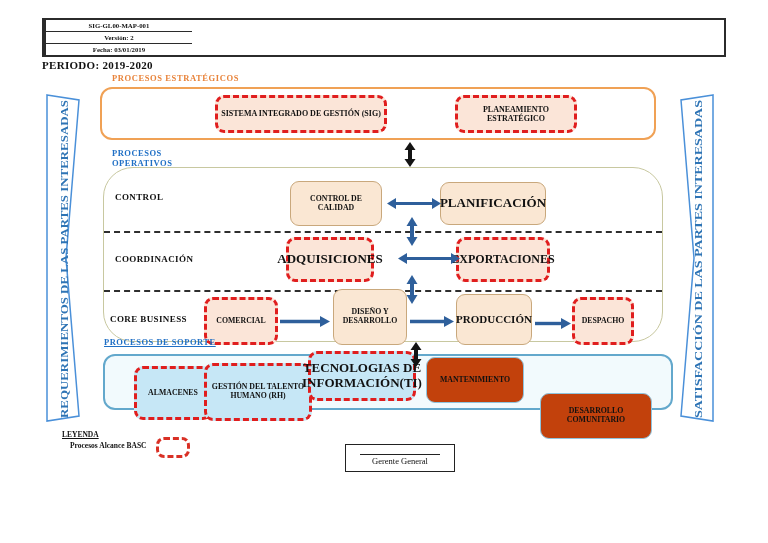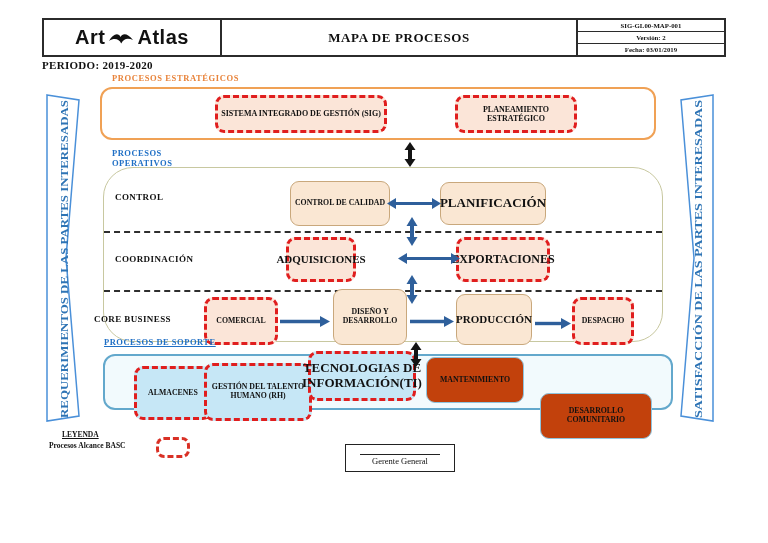--- a/index.html
+++ b/index.html
@@ -40,42 +40,32 @@
   .peach-solid{background:#FAE7D3;border:1px solid #C9A87C;border-radius:9px;}
   .blue-dashed{background:#C6E7F6;border:3px dashed #E01E1E;border-radius:9px;}
   .blue-solid{background:#c2410c;border:1px solid #8FC4DE;border-radius:9px;}
 
   .row-label{font-size:9px;font-weight:bold;color:#111;letter-spacing:0.4px;z-index:4;}
 
   .dashline{height:0;border-top:2px dashed #2e2e2e;z-index:2;}
 
   
   .legend-title{left:62px;top:430px;font-size:7.5px;font-weight:bold;color:#111;text-decoration:underline;}
-  .legend-item{left:49px;top:441px;font-size:7.5px;color:#111;font-weight:bold;}
+  .legend-item{left:70px;top:441px;font-size:7.5px;color:#111;font-weight:bold;}
   .legend-sample{left:156px;top:437px;width:34px;height:21px;border:3px dashed #D93025;border-radius:8px;box-sizing:border-box;background:#fff;}
   .sign-box{left:345px;top:444px;width:110px;height:28px;border:1.6px solid #222;box-sizing:border-box;background:#fff;}
   .sign-line{width:80px;border-top:1.3px solid #222;margin:9px auto 1px auto;}
   .sign-label{text-align:center;font-size:8.5px;color:#111;font-family:"Liberation Serif",serif;}
 
   svg{display:block;}
 </style>
 </head>
 <body>
 
 <div class="abs header">
-  <div class="logo-cell">
-    <span class="logo-text">Art</span>
-    <svg width="26" height="16" viewBox="0 0 26 16">
-      <path d="M1,11 C5,3.5 10.5,2.5 12.6,7 C14.6,2.5 20,3.5 25,10 C19.8,7.6 15.4,8.6 13.2,13.6 C11.2,8.6 6,7.6 1,11 Z" fill="#111"></path>
-    </svg>
-    <span class="logo-text">Atlas</span>
-  </div>
-  <div class="title-cell">
-    <span class="doc-title">MAPA DE PROCESOS</span>
-  </div>
   <div class="info-cell">
     <div class="info-row">SIG-GL00-MAP-001</div>
     <div class="info-row">Versión: 2</div>
     <div class="info-row">Fecha: 03/01/2019</div>
   </div>
 </div>
 
 <div class="abs period">PERIODO: 2019-2020</div>
 
 <div class="abs" style="left:44px;top:92px;">
@@ -110,62 +100,62 @@
   </svg>
 </div>
 
 <div class="abs lbl-blue lbl-operativos">
   <div>PROCESOS</div>
   <div>OPERATIVOS</div>
 </div>
 <div class="abs cont-operativos"></div>
 
 <div class="abs row-label" style="left:115px;top:192px;">CONTROL</div>
-<div class="abs pbox peach-solid" style="left:290px;top:181px;width:100px;height:45px;font-size:7.8px;">CONTROL DE CALIDAD</div>
+<div class="abs pbox peach-solid" style="left:290px;top:181px;width:92px;height:45px;font-size:7.8px;">CONTROL DE CALIDAD</div>
 <div class="abs" style="left:387px;top:197px;z-index:6;">
   <svg width="54" height="13" viewBox="0 0 54 13">
     <line x1="7" y1="6.5" x2="47" y2="6.5" stroke="#2E5F9B" stroke-width="3.2"></line>
     <path d="M0,6.5 L9,1 L9,12 Z" fill="#2E5F9B"></path>
     <path d="M54,6.5 L45,1 L45,12 Z" fill="#2E5F9B"></path>
   </svg>
 </div>
 <div class="abs pbox peach-solid" style="left:440px;top:182px;width:106px;height:43px;font-size:13px;">PLANIFICACIÓN</div>
 
 <div class="abs dashline" style="left:104px;top:231px;width:558px;"></div>
 
 <div class="abs" style="left:405px;top:217px;z-index:7;">
   <svg width="14" height="29" viewBox="0 0 14 29">
     <line x1="7" y1="7" x2="7" y2="22" stroke="#2E5F9B" stroke-width="4"></line>
     <path d="M7,0 L12.5,9 L1.5,9 Z" fill="#2E5F9B"></path>
     <path d="M7,29 L12.5,20 L1.5,20 Z" fill="#2E5F9B"></path>
   </svg>
 </div>
 
 <div class="abs row-label" style="left:115px;top:254px;">COORDINACIÓN</div>
-<div class="abs pbox peach-dashed" style="left:286px;top:237px;width:70px;height:45px;font-size:11px;">ADQUISICIONES</div>
+<div class="abs pbox peach-dashed" style="left:286px;top:237px;width:88px;height:45px;font-size:13px;">ADQUISICIONES</div>
 <div class="abs" style="left:398px;top:252px;z-index:6;">
   <svg width="62" height="13" viewBox="0 0 62 13">
     <line x1="7" y1="6.5" x2="55" y2="6.5" stroke="#2E5F9B" stroke-width="3.2"></line>
     <path d="M0,6.5 L9,1 L9,12 Z" fill="#2E5F9B"></path>
     <path d="M62,6.5 L53,1 L53,12 Z" fill="#2E5F9B"></path>
   </svg>
 </div>
 <div class="abs pbox peach-dashed" style="left:456px;top:237px;width:94px;height:45px;font-size:12px;">EXPORTACIONES</div>
 
 <div class="abs dashline" style="left:104px;top:290px;width:558px;"></div>
 
 <div class="abs" style="left:405px;top:275px;z-index:7;">
   <svg width="14" height="29" viewBox="0 0 14 29">
     <line x1="7" y1="7" x2="7" y2="22" stroke="#2E5F9B" stroke-width="4"></line>
     <path d="M7,0 L12.5,9 L1.5,9 Z" fill="#2E5F9B"></path>
     <path d="M7,29 L12.5,20 L1.5,20 Z" fill="#2E5F9B"></path>
   </svg>
 </div>
 
-<div class="abs row-label" style="left:94px;top:314px;">CORE BUSINESS</div>
+<div class="abs row-label" style="left:110px;top:314px;">CORE BUSINESS</div>
 <div class="abs pbox peach-dashed" style="left:204px;top:297px;width:74px;height:48px;font-size:7.8px;">COMERCIAL</div>
 <div class="abs" style="left:280px;top:315px;z-index:6;">
   <svg width="50" height="13" viewBox="0 0 50 13">
     <line x1="0" y1="6.5" x2="42" y2="6.5" stroke="#2E5F9B" stroke-width="3.4"></line>
     <path d="M50,6.5 L40,1 L40,12 Z" fill="#2E5F9B"></path>
   </svg>
 </div>
 <div class="abs pbox peach-solid" style="left:333px;top:289px;width:74px;height:56px;font-size:7.8px;">DISEÑO Y DESARROLLO</div>
 <div class="abs" style="left:410px;top:315px;z-index:6;">
   <svg width="44" height="13" viewBox="0 0 44 13">

